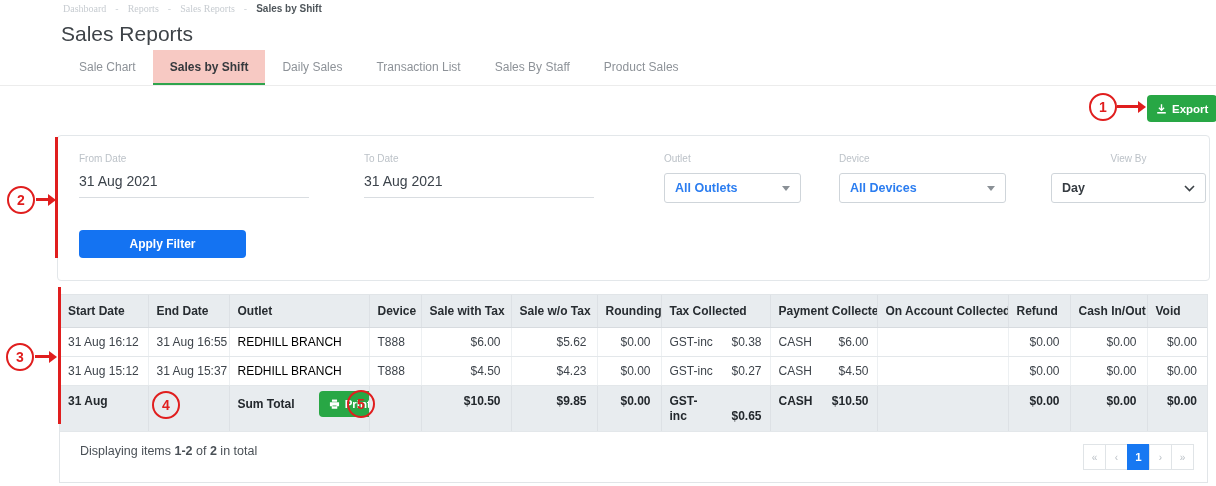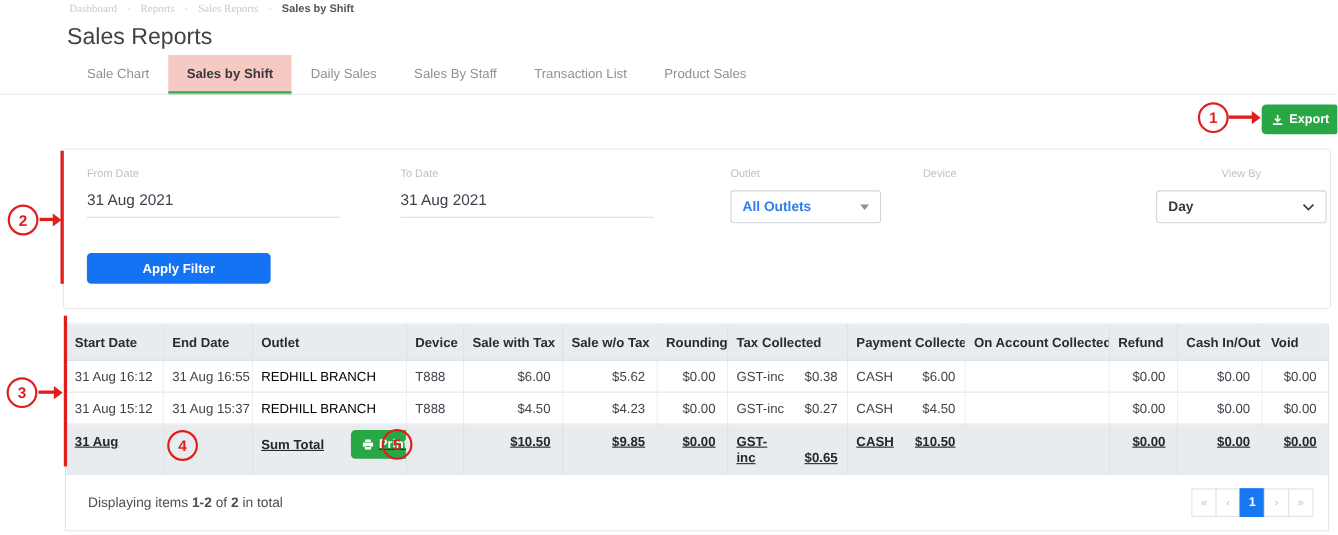--- a/index.html
+++ b/index.html
@@ -57,29 +57,29 @@
   table { width:100%; border-collapse:collapse; table-layout:fixed; font-size:12px; }
   th { background:#e8ecef; color:#272c31; font-weight:bold; text-align:left; padding:9px 8px;
        border-right:1px solid #dde1e5; border-bottom:1px solid #d7dbdf; white-space:nowrap; overflow:hidden; }
   td { padding:7px 8px; color:#3e444b; border-right:1px solid #edf0f2; border-bottom:1px solid #e3e7ea;
        white-space:nowrap; overflow:hidden; background:#fff; }
   th:last-child, td:last-child { border-right:none; }
   .num { text-align:right; padding-right:10px; }
   .link { color:#000000; cursor:pointer; }
   .split { display:flex; justify-content:space-between; align-items:flex-end; }
   tr.sum td { background:#e8ecef; font-weight:bold; color:#23282d; border-right-color:#dde1e5;
-              vertical-align:top; padding-top:8px; padding-bottom:7px; line-height:1.25;text-decoration:underline; }
+              vertical-align:top; padding-top:8px; padding-bottom:7px; line-height:1.25; }
   .wrapcell { white-space:normal; display:inline-block; max-width:36px; line-height:1.25; }
   .sum-outlet-flex { display:flex; align-items:center; gap:24px; margin-top:-3px; }
   .print-btn { display:inline-flex; align-items:center; gap:5px; background:#28a745; color:#fff;
                border:none; border-radius:4px; font-size:11.5px; font-weight:bold; height:26px;
                padding:0 10px; cursor:pointer; font-family:inherit; flex:0 0 auto; }
 
   
-  .table-footer { display:flex; justify-content:space-between; align-items:center;
+  .table-footer { display:flex; justify-content:space-between; 
                   padding:12px 13px 12px 20px; font-size:12.5px; color:#4a5056; background:#fff; }
   .pager { display:flex; }
   .pg { min-width:23px; height:26px; border:1px solid #e0e4e7; display:flex; align-items:center;
         justify-content:center; font-size:10px; color:#b9bfc5; margin-left:-1px; cursor:pointer;
         padding:0 5px; background:#fff; }
   .pg:first-child { margin-left:0; }
   .pg.active { background:#1778f2; color:#fff; border-color:#1778f2; font-weight:bold; font-size:11.5px; }
 
   
   .ann-circle { position:absolute; width:28px; height:28px; border:2.5px solid #e01e1e; border-radius:50%;
@@ -105,22 +105,22 @@
     <span class="sep">-</span>
     <span class="current">Sales by Shift</span>
   </div>
 
   <div class="page-title">Sales Reports</div>
 
   <div class="tabs">
     <div class="tab">Sale Chart</div>
     <div class="tab active">Sales by Shift</div>
     <div class="tab">Daily Sales</div>
+    <div class="tab">Transaction List</div>
     <div class="tab">Sales By Staff</div>
-    <div class="tab">Transaction List</div>
     <div class="tab">Product Sales</div>
   </div>
   <div class="divider"></div>
 
   <button class="export-btn">
     <span style="display:inline-flex;">
       <svg width="11" height="12" viewBox="0 0 12 12">
           <path d="M6 0.8v6.2" stroke="#fff" stroke-width="1.5" fill="none"></path>
           <path d="M3.2 4.6L6 7.4l2.8-2.8" fill="none" stroke="#fff" stroke-width="1.5"></path>
           <path d="M1.3 9.3h9.4V11H1.3z" fill="#fff"></path>
@@ -140,20 +140,24 @@
     </div>
     <div class="f-field dd-outlet">
       <span class="f-label">Outlet</span>
       <div class="dd-box w-outlet">
         <span>All Outlets</span>
         <span class="caret"></span>
       </div>
     </div>
     <div class="f-field dd-device">
       <span class="f-label">Device</span>
+      <div class="dd-box w-device">
+        <span>All Devices</span>
+        <span class="caret"></span>
+      </div>
     </div>
     <div class="f-field dd-view">
       <span class="f-label">View By</span>
       <div class="dd-box dark w-view">
         <span>Day</span>
         <span style="display:inline-flex;">
           <svg width="11" height="7" viewBox="0 0 11 7">
               <path d="M1 1l4.5 4.5L10 1" fill="none" stroke="#3c4247" stroke-width="1.6"></path>
             </svg>
         </span>

